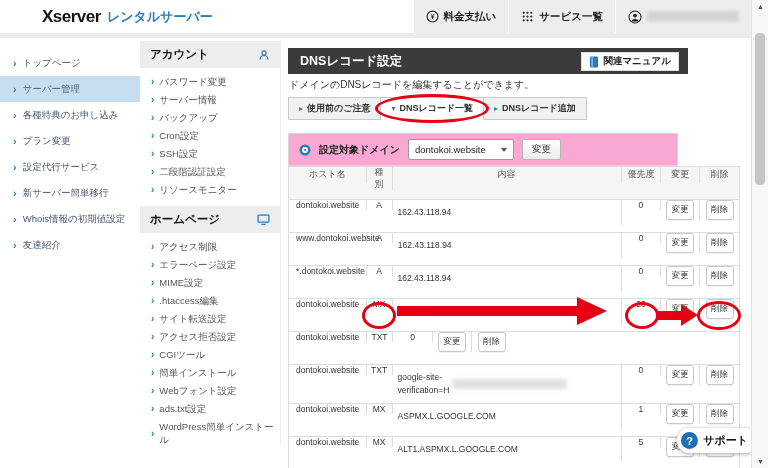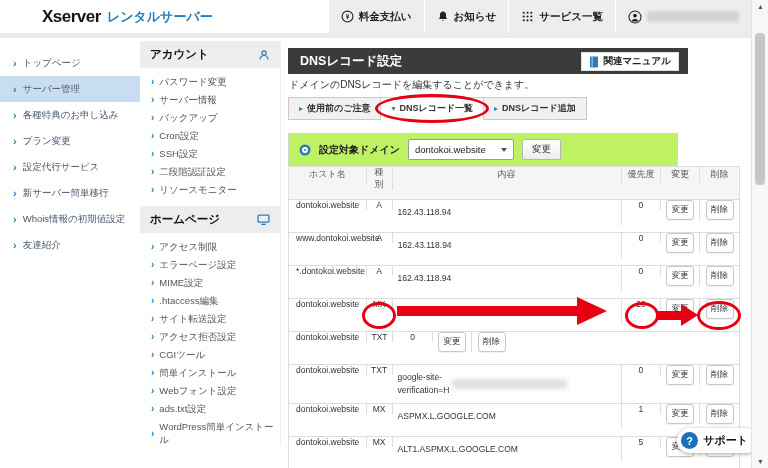--- a/index.html
+++ b/index.html
@@ -42,21 +42,21 @@
   .title-text { line-height:26px; padding-left:12px; color:#fff; font-size:12.5px; font-weight:bold; }
   .manual-btn { position:absolute; right:9px; top:4px; height:19px; background:#fff; display:flex; align-items:center; gap:4px; padding:0 7px; font-size:9.5px; font-weight:bold; color:#222; border:1px solid #e0e0e0; cursor:pointer; }
   .desc { position:absolute; left:289px; top:78px; font-size:10px; color:#333; }
   .tabs { position:absolute; left:288px; top:97px; display:flex; height:23px; z-index:4; }
   .tab { display:flex; align-items:center; gap:4px; padding:0 10px; background:#f1f1f1; border:1px solid #c9c9c9; border-left:none; font-size:9px; color:#333; font-weight:bold; cursor:pointer; white-space:nowrap; }
   .tab:first-child { border-left:1px solid #c9c9c9; }
   .tab.active { background:#fff; border-bottom-color:#fff; position:relative; }
   .tchev { color:var(--accent); font-size:8px; }
   .tab-ellipse { position:absolute; left:-6px; right:-6px; top:-4px; bottom:-4px; border:3px solid var(--annot); border-radius:50%; pointer-events:none; z-index:8; }
   
-  .domain-box { position:absolute; left:288px; top:133px; width:390px; height:33px; border:1px solid #d4d4d4; background:#bef264; display:flex; align-items:center; gap:8px; padding-left:10px; }
+  .domain-box { position:absolute; left:288px; top:133px; width:390px; height:33px; border:1px solid #d4d4d4; background:#f9a8d4; display:flex; align-items:center; gap:8px; padding-left:10px; }
   .target-icon { width:6px; height:6px; border-radius:50%; background:var(--accent); border:2px solid #fff; box-shadow:0 0 0 2.5px var(--accent); margin:0 3px; }
   .domain-label { font-size:10px; font-weight:bold; color:#222; }
   .select { width:106px; height:21px; border:1px solid #999; border-radius:2px; display:flex; align-items:center; justify-content:space-between; padding:0 6px; font-size:9.5px; color:#222; background:#fff; cursor:pointer; }
   .caret { width:0; height:0; border-top:4px solid #555; border-left:3.5px solid transparent; border-right:3.5px solid transparent; }
   .btn { height:21px; padding:0 9px; font-size:9.5px; color:#333; border:1px solid #b5b5b5; background:linear-gradient(#fff,#ececec); border-radius:2px; cursor:pointer; }
   
   .dns-table { position:absolute; left:288px; top:166px; width:452px; border:1px solid #ddd; background:#fff; }
   .t-row { display:flex; border-bottom:1px solid #ddd; position:relative; background:#fff; min-height:33px; align-items:flex-start; }
   .t-cell { border-right:1px solid #ddd; display:flex; align-items:center; font-size:8.5px; color:#333; position:relative; }
   .c0 { width:78px; padding-left:7px; }
@@ -91,29 +91,20 @@
   </div>
   <div class="top-nav">
     <div class="nav-item">
       <span class="icon">
         <svg width="13" height="13" viewBox="0 0 24 24">
             <circle cx="12" cy="12" r="10" fill="none" stroke="#222" stroke-width="2"></circle>
             <text x="12" y="16.5" font-size="12" text-anchor="middle" fill="#222" font-weight="bold">¥</text>
           </svg>
       </span>
       <span>料金支払い</span>
-    </div>
-    <div class="nav-item">
-      <span class="icon">
-        <svg width="12" height="13" viewBox="0 0 24 24">
-            <path d="M12 2c-3.3 0-6 2.7-6 6v5l-2 4h16l-2-4V8c0-3.3-2.7-6-6-6z" fill="#222"></path>
-            <path d="M10 19a2.2 2.2 0 0 0 4 0z" fill="#222"></path>
-          </svg>
-      </span>
-      <span>お知らせ</span>
     </div>
     <div class="nav-item">
       <span class="icon">
         <svg width="13" height="13" viewBox="0 0 24 24">
             <g fill="#222">
               <circle cx="5" cy="5" r="2"></circle>
               <circle cx="12" cy="5" r="2"></circle>
               <circle cx="19" cy="5" r="2"></circle>
               <circle cx="5" cy="12" r="2"></circle>
               <circle cx="12" cy="12" r="2"></circle>

